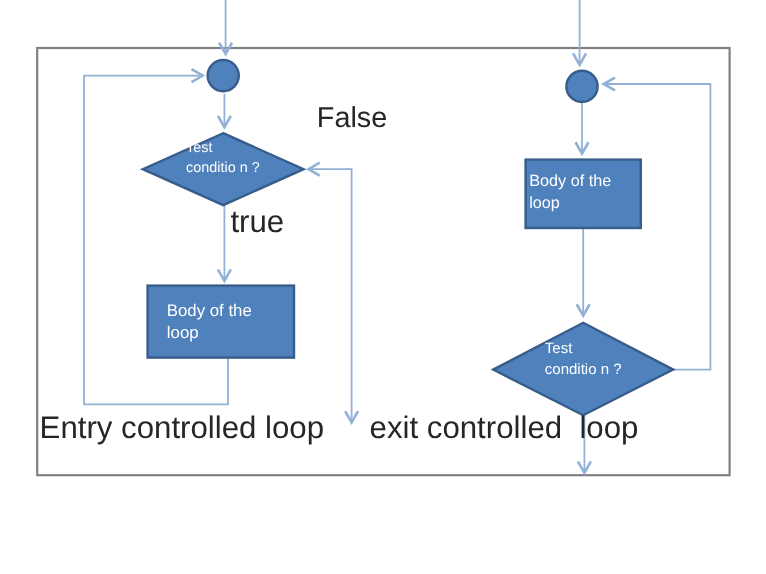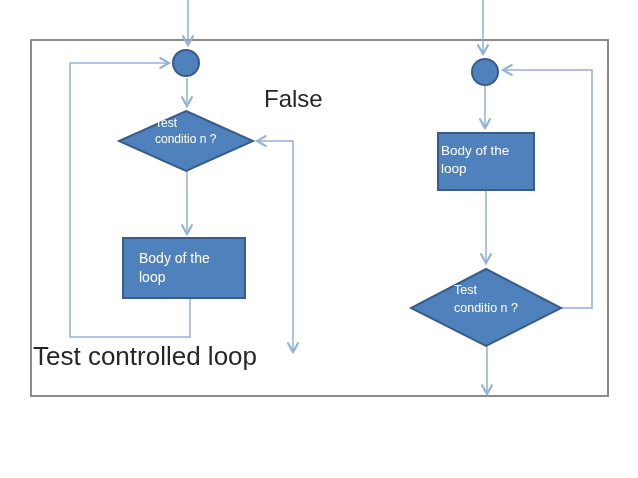--- a/index.html
+++ b/index.html
@@ -90,21 +90,23 @@
     <circle class="shape" cx="186" cy="63" r="13"></circle>
     <polygon class="shape" points="186,111 253,141 186,171 119,141"></polygon>
     <rect class="shape" x="123" y="238" width="122" height="60"></rect>
 
     <circle class="shape" cx="485" cy="72" r="13"></circle>
     <rect class="shape" x="438" y="133" width="96" height="57"></rect>
     <polygon class="shape" points="486,269 561,308 486,346 411,308"></polygon>
   </svg>
 
   <div class="lbl false-label">False</div>
+  <div class="lbl true-label">true</div>
 
   <div class="shape-text entry-condition-label">Test conditio n ?</div>
   <div class="shape-text entry-body-label">Body of the loop</div>
 
   <div class="shape-text exit-body-label">Body of the loop</div>
   <div class="shape-text exit-condition-label">Test conditio n ?</div>
 
-  <div class="lbl entry-caption">Test controlled loop</div>
+  <div class="lbl entry-caption">Entry controlled loop</div>
+  <div class="lbl exit-caption">exit controlled  loop</div>
 </div>
 
 </body></html>

